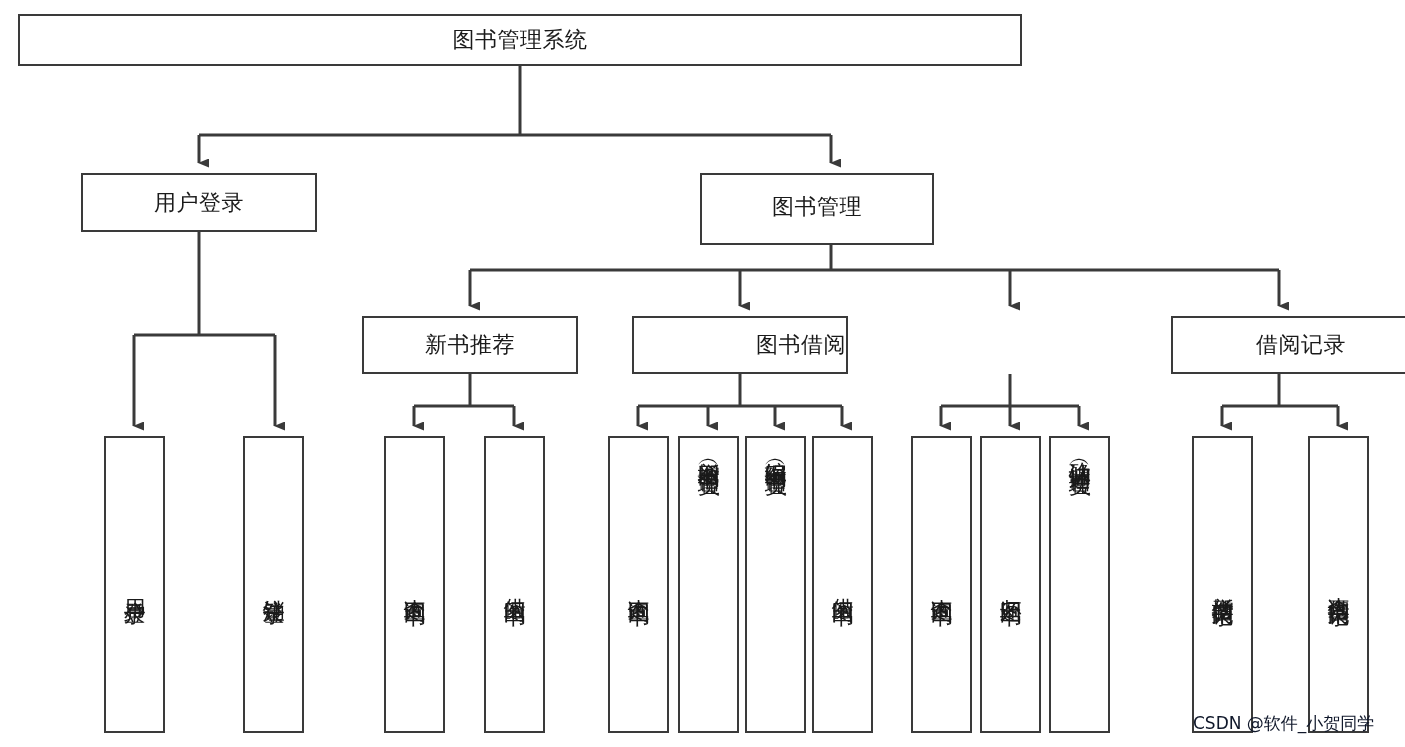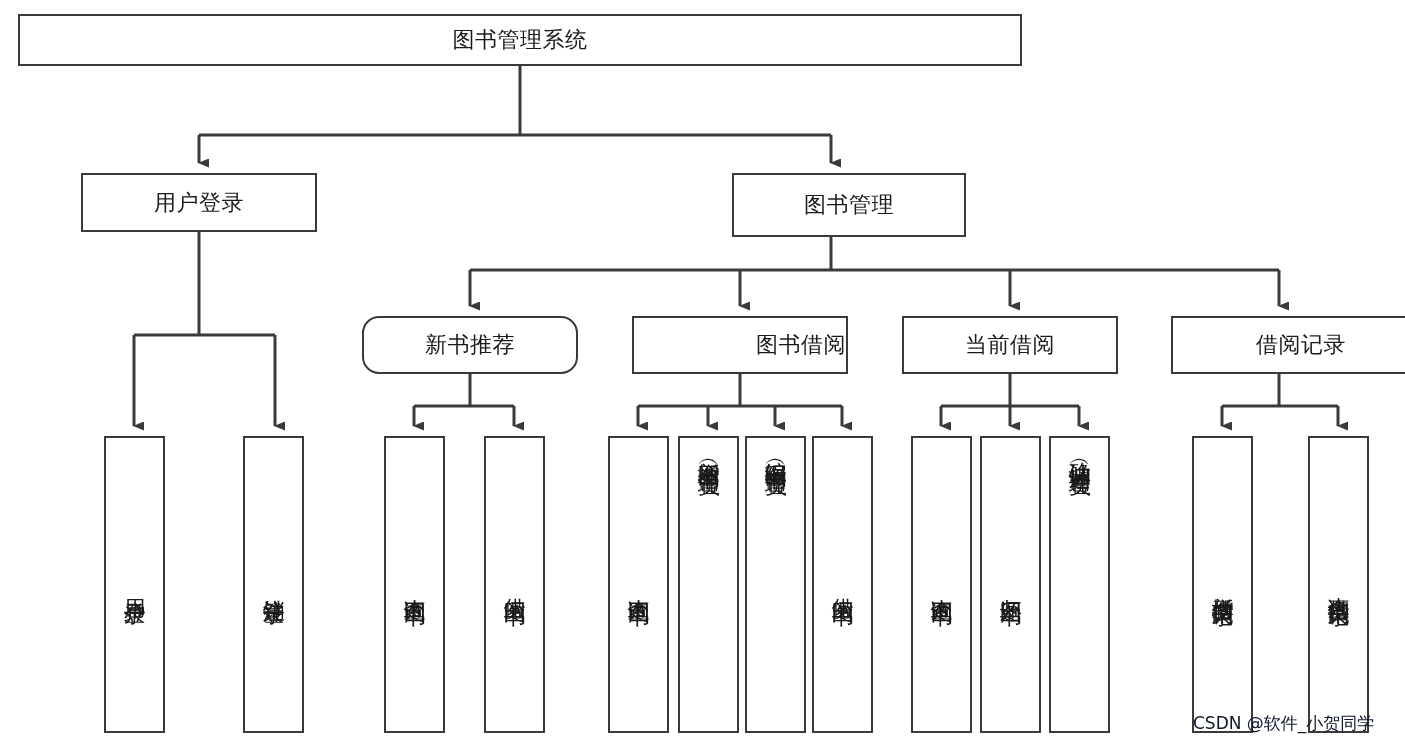--- a/index.html
+++ b/index.html
@@ -136,35 +136,32 @@
   </svg>
 
   <div class="node root horizontal" style="left:18px; top:14px; width:1004px; height:52px;">
     <span class="node-label">图书管理系统</span>
   </div>
 
   <div class="node horizontal" style="left:81px; top:173px; width:236px; height:59px;">
     <span class="node-label">用户登录</span>
   </div>
 
-  <div class="node horizontal" style="left:732px; top:173px; width:234px; height:64px;">
+  <div class="node horizontal" style="left:700px; top:173px; width:234px; height:72px;font-family:Liberation Mono, monospace;">
     <span class="node-label">图书管理</span>
   </div>
 
-  <div class="node horizontal" style="left:362px; top:316px; width:216px; height:58px;border-radius:17px;">
+  <div class="node horizontal" style="left:362px; top:316px; width:216px; height:58px;">
     <span class="node-label">新书推荐</span>
   </div>
 
   <div class="node horizontal" style="left:632px; top:316px; width:216px; height:58px;justify-content:flex-end;">
     <span class="node-label">图书借阅</span>
   </div>
 
-  <div class="node horizontal" style="left:902px; top:316px; width:216px; height:58px;">
-    <span class="node-label">当前借阅</span>
-  </div>
 
   <div class="node horizontal" style="left:1171px; top:316px; width:260px; height:58px;">
     <span class="node-label">借阅记录</span>
   </div>
 
   <div class="node vertical pad-mid" style="left:104px; top:436px; width:61px; height:297px;">
     <span class="node-label">用户登录</span>
   </div>
 
   <div class="node vertical pad-mid" style="left:243px; top:436px; width:61px; height:297px;">

